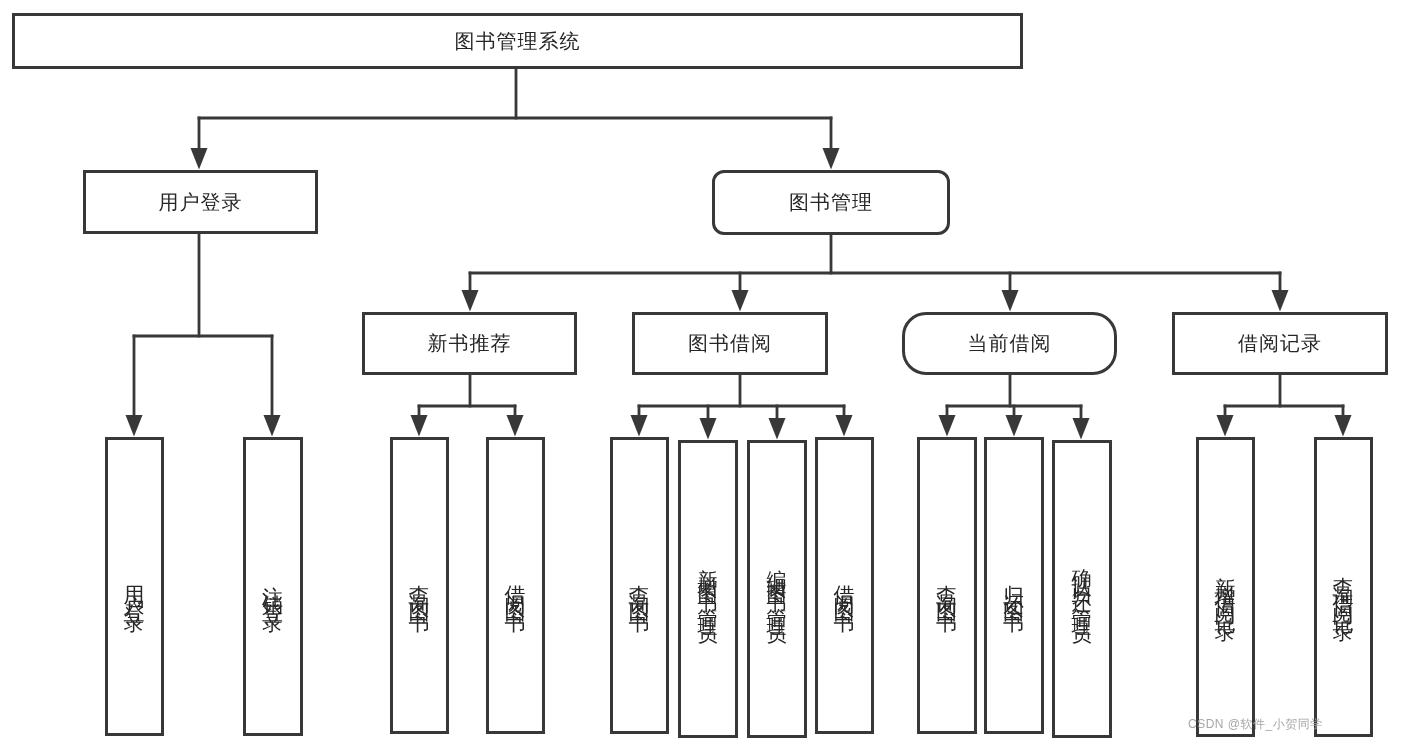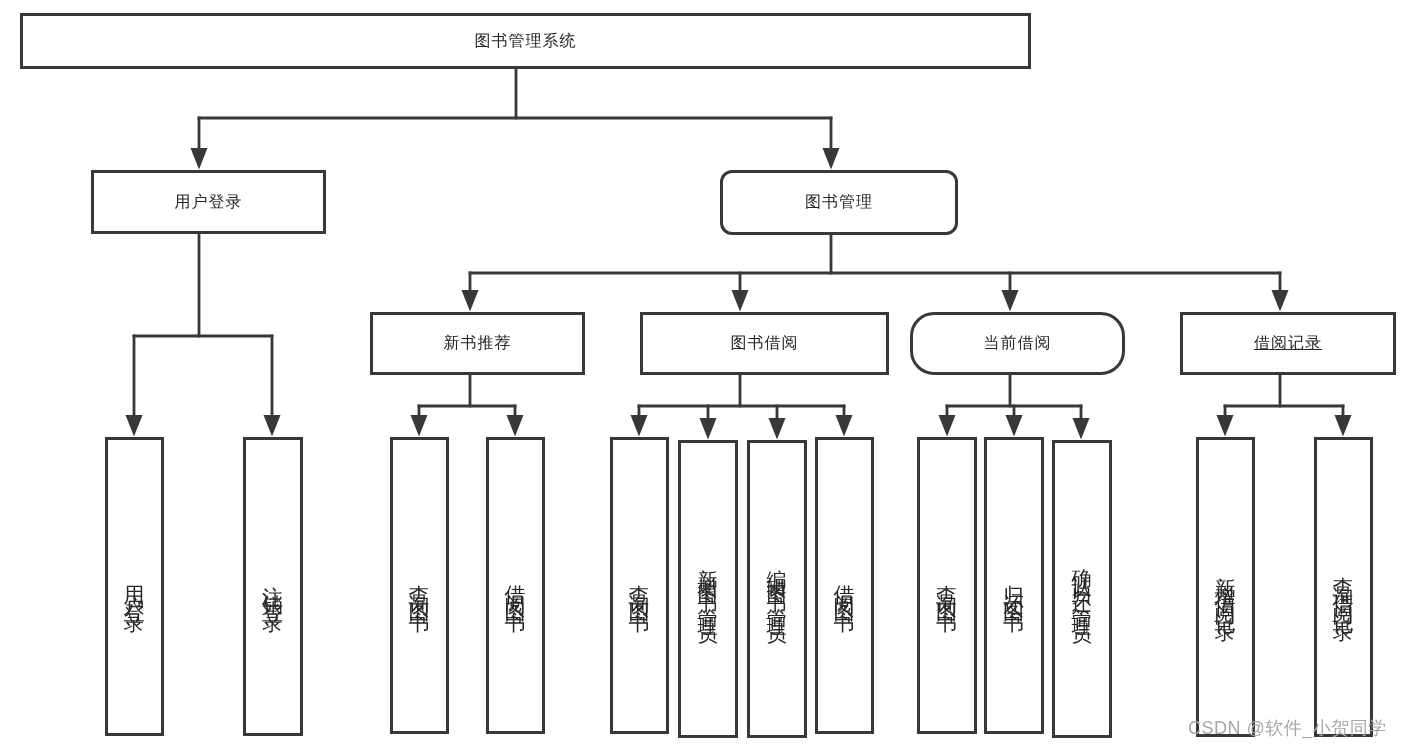--- a/index.html
+++ b/index.html
@@ -25,25 +25,24 @@
     z-index: 1;
   }
   .box {
     position: absolute;
     border: 3px solid var(--line);
     background: var(--bg);
     color: var(--text);
     display: flex;
     align-items: center;
     justify-content: center;
-    font-size: 16px;
+    font-size: 20px;
     letter-spacing: 1px;
     z-index: 2;
     white-space: nowrap;
-    margin-left: 8px;
   }
   .vbox {
     position: absolute;
     border: 3px solid var(--line);
     background: var(--bg);
     color: var(--text);
     display: flex;
     align-items: center;
     justify-content: center;
     writing-mode: vertical-rl;
@@ -51,21 +50,21 @@
     font-size: 21px;
     letter-spacing: 9px;
     line-height: 1;
     z-index: 2;
   }
   .vbox.tight { letter-spacing: 8px; font-size: 20px; }
   #watermark {
     position: absolute;
     left: 1188px;
     top: 716px;
-    font-size: 18px;
+    font-size: 12px;
     color: var(--wm);
     letter-spacing: 0.5px;
     z-index: 3;
     white-space: nowrap;
   }
 </style>
 </head>
 <body>
 
 <div id="canvas">
@@ -124,23 +123,23 @@
       <line x1="1343" y1="406" x2="1343" y2="419" stroke="#383838" stroke-width="2.8" stroke-linecap="square"></line>
       <polygon points="1334.5,415 1351.5,415 1343,436.5" fill="#383838"></polygon>
     </svg>
 
   <div class="box" style="left:12px; top:13px; width:1011px; height:56px;">图书管理系统</div>
 
   <div class="box" style="left:83px; top:170px; width:235px; height:64px;">用户登录</div>
   <div class="box" style="left:712px; top:170px; width:238px; height:65px;border-radius:12px;">图书管理</div>
 
   <div class="box" style="left:362px; top:312px; width:215px; height:63px;">新书推荐</div>
-  <div class="box" style="left:632px; top:312px; width:249px; height:63px;">图书借阅</div>
+  <div class="box" style="left:632px; top:312px; width:196px; height:63px;">图书借阅</div>
   <div class="box" style="left:902px; top:312px; width:215px; height:63px;border-radius:24px;">当前借阅</div>
-  <div class="box" style="left:1172px; top:312px; width:216px; height:63px;text-decoration:underline;">借阅记录</div>
+  <div class="box" style="left:1172px; top:312px; width:216px; height:63px;">借阅记录</div>
 
   <div class="vbox" style="left:105px; top:437px; width:59px; height:299px;">用户登录</div>
   <div class="vbox" style="left:243px; top:437px; width:60px; height:299px;">注销登录</div>
 
   <div class="vbox" style="left:390px; top:437px; width:59px; height:297px;">查询图书</div>
   <div class="vbox" style="left:486px; top:437px; width:59px; height:297px;">借阅图书</div>
 
   <div class="vbox" style="left:610px; top:437px; width:59px; height:297px;">查询图书</div>
   <div class="vbox tight" style="left:678px; top:440px; width:60px; height:298px;">新增图书（管理员）</div>
   <div class="vbox tight" style="left:747px; top:440px; width:60px; height:298px;">编辑图书（管理员）</div>

